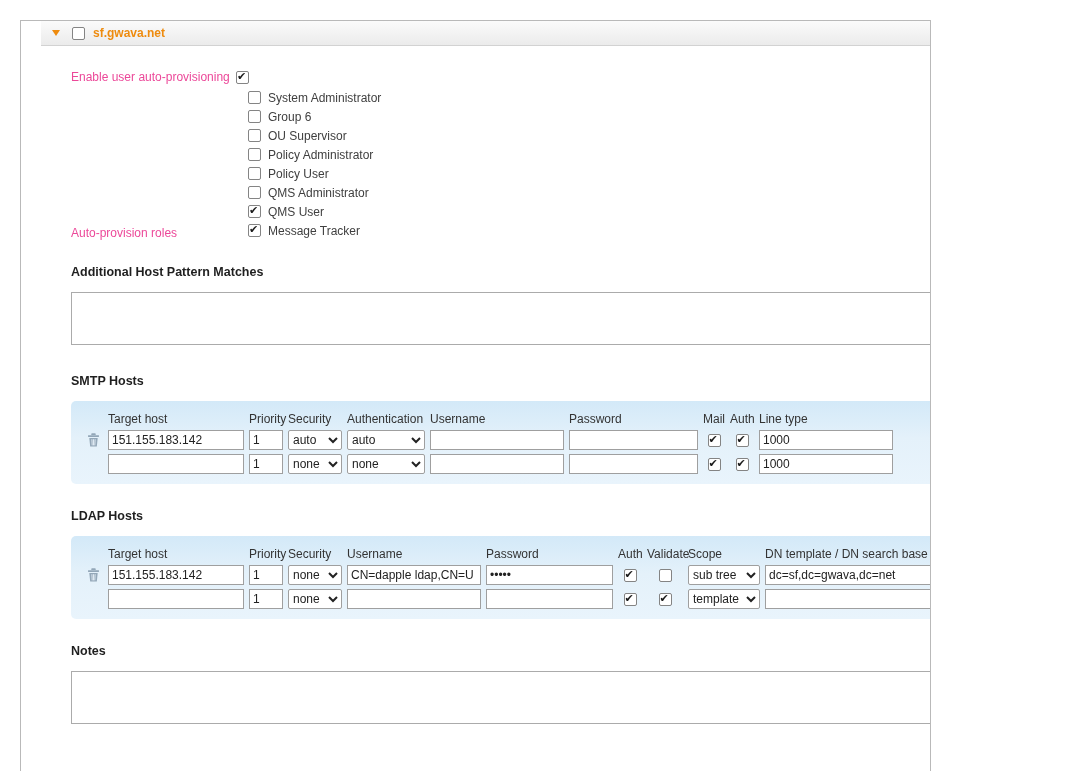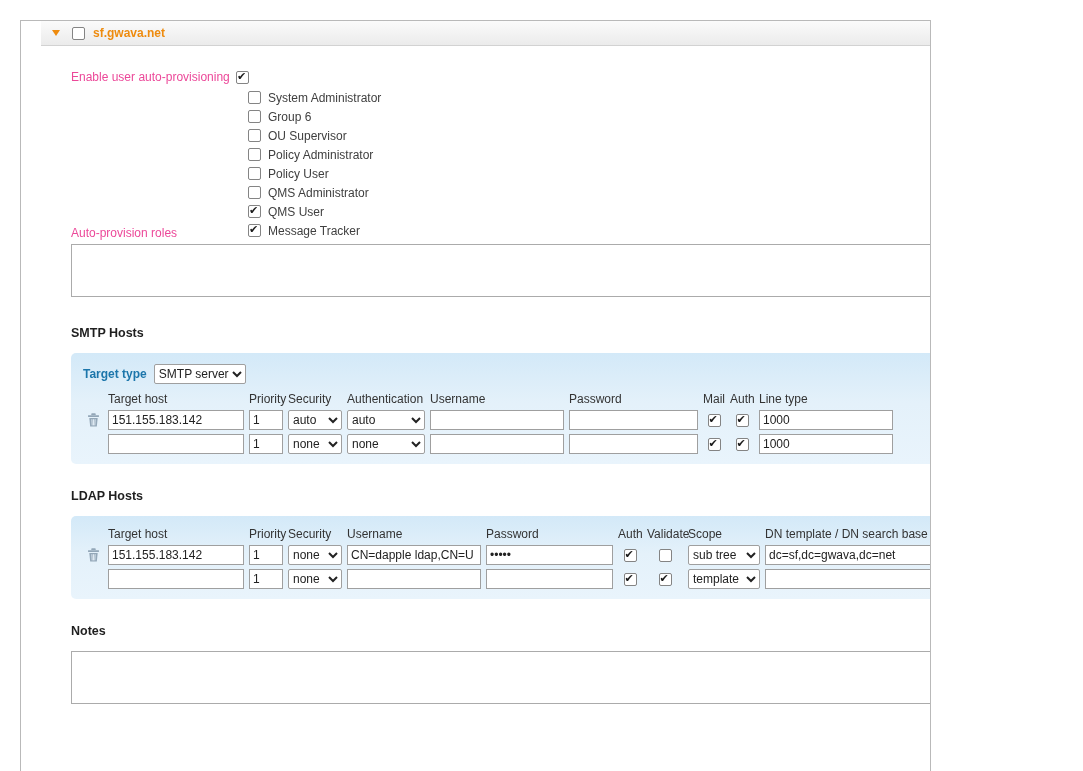--- a/index.html
+++ b/index.html
@@ -116,30 +116,25 @@
           <input type="checkbox" class="cb" checked="" style="">
           <span>QMS User</span>
         </label>
         <label class="role">
           <input type="checkbox" class="cb" checked="" style="">
           <span>Message Tracker</span>
         </label>
       </div>
     </div>
 
+    <h3 class="section">Additional Host Pattern Matches</h3>
     <textarea class="big-text" style=""></textarea>
 
     <h3 class="section">SMTP Hosts</h3>
     <div class="panel">
-      <div class="target-type-row">
-        <span class="target-type-label">Target type</span>
-        <select class="sel target-type-select">
-          <option>SMTP server</option>
-        </select>
-      </div>
 
       <div class="grid grid-smtp hdr">
         <span></span>
         <span>Target host</span>
         <span>Priority</span>
         <span>Security</span>
         <span>Authentication</span>
         <span>Username</span>
         <span>Password</span>
         <span>Mail</span>

